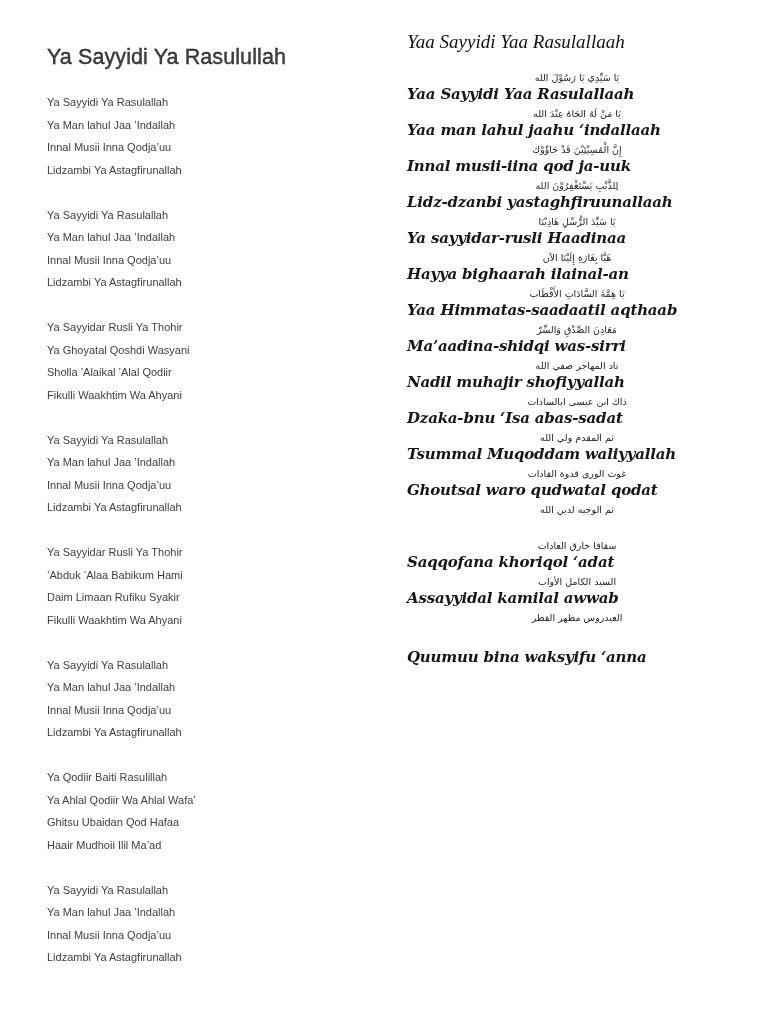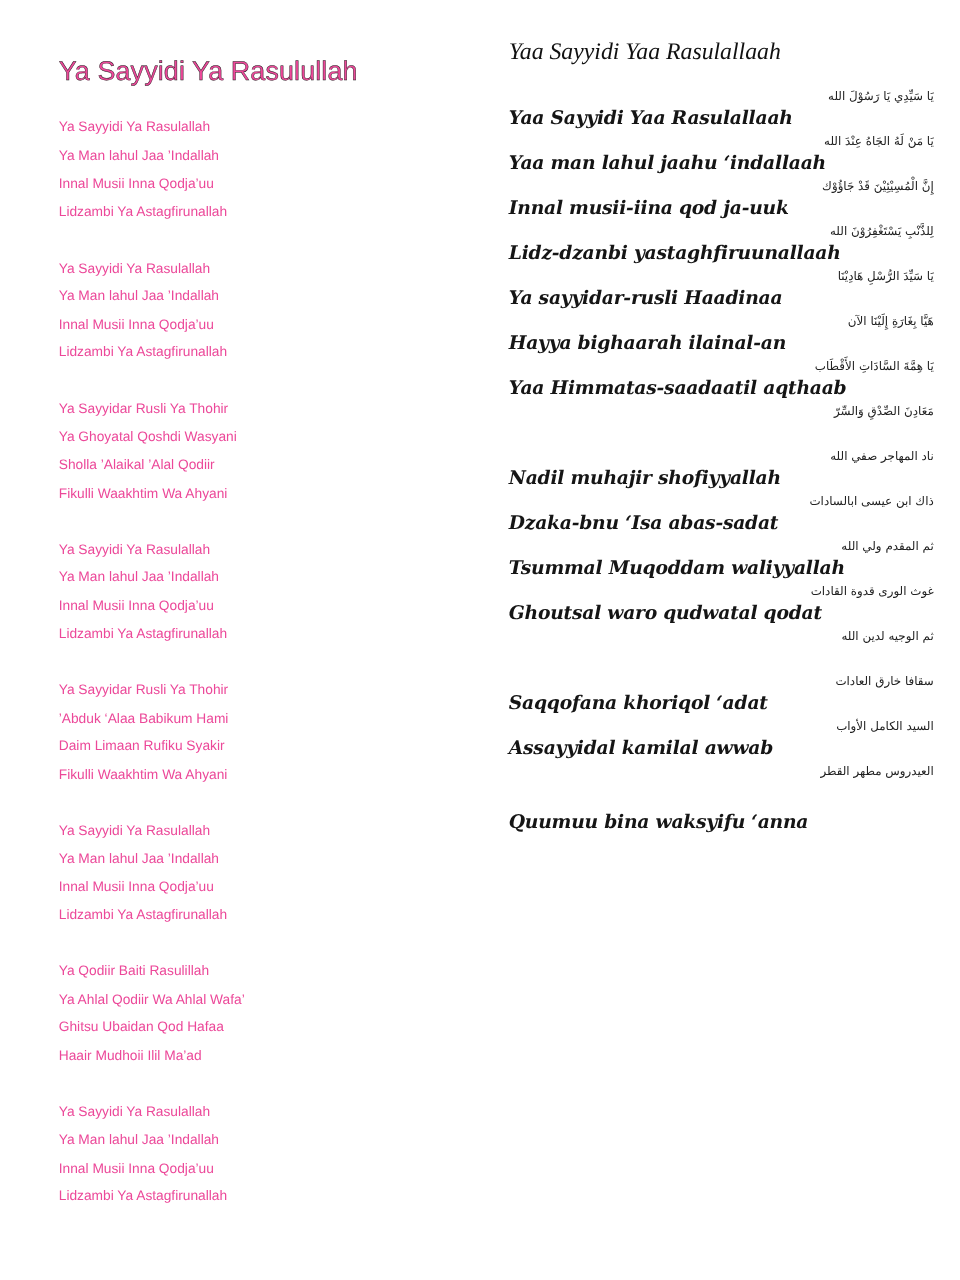--- a/index.html
+++ b/index.html
@@ -20,21 +20,21 @@
       width: 768px; height: 1024px;
       background: #ffffff;
     }
     
     .left-col {
       position: absolute;
       left: 47px;
       top: 44px;
       width: 340px;
       font-family: "Liberation Sans", "DejaVu Sans", sans-serif;
-      color: #ec4899;
+      color: #404040;
     }
     .left-title {
       font-size: 21.5px;
       font-weight: normal;
       letter-spacing: 0.1px;
       line-height: 26px;
       margin: 0 0 21px 0;
       -webkit-text-stroke: 0.35px #111;
     }
     .stanza {
@@ -64,21 +64,21 @@
     .verse {
       height: 36px;
       position: relative;
     }
     .arabic {
       font-family: "DejaVu Sans", sans-serif;
       font-size: 9.5px;
       line-height: 13px;
       height: 13px;
       direction: rtl;
-      text-align: right;
+      text-align: center;
       unicode-bidi: plaintext;
       white-space: nowrap;
       color: #222;
       display: block;
     }
     .latin {
       font-family: "DejaVu Serif", "Liberation Serif", serif;
       font-style: italic;
       font-weight: bold;
       font-size: 15px;
@@ -172,20 +172,21 @@
     <div class="verse">
       <span class="arabic">هَيَّا بِغَارَةِ إِلَيْنَا الآن</span>
       <div class="latin">Hayya bighaarah ilainal-an</div>
     </div>
     <div class="verse">
       <span class="arabic">يَا هِمَّةَ السَّادَاتِ الأَقْطَاب</span>
       <div class="latin">Yaa Himmatas-saadaatil aqthaab</div>
     </div>
     <div class="verse">
       <span class="arabic">مَعَادِنَ الصِّدْقِ وَالسِّرّ</span>
+      <div class="latin">Ma’aadina-shidqi was-sirri</div>
     </div>
     <div class="verse">
       <span class="arabic">ناد المهاجر صفي الله</span>
       <div class="latin">Nadil muhajir shofiyyallah</div>
     </div>
     <div class="verse">
       <span class="arabic">ذاك ابن عيسى ابالسادات</span>
       <div class="latin">Dzaka-bnu ‘Isa abas-sadat</div>
     </div>
     <div class="verse">

